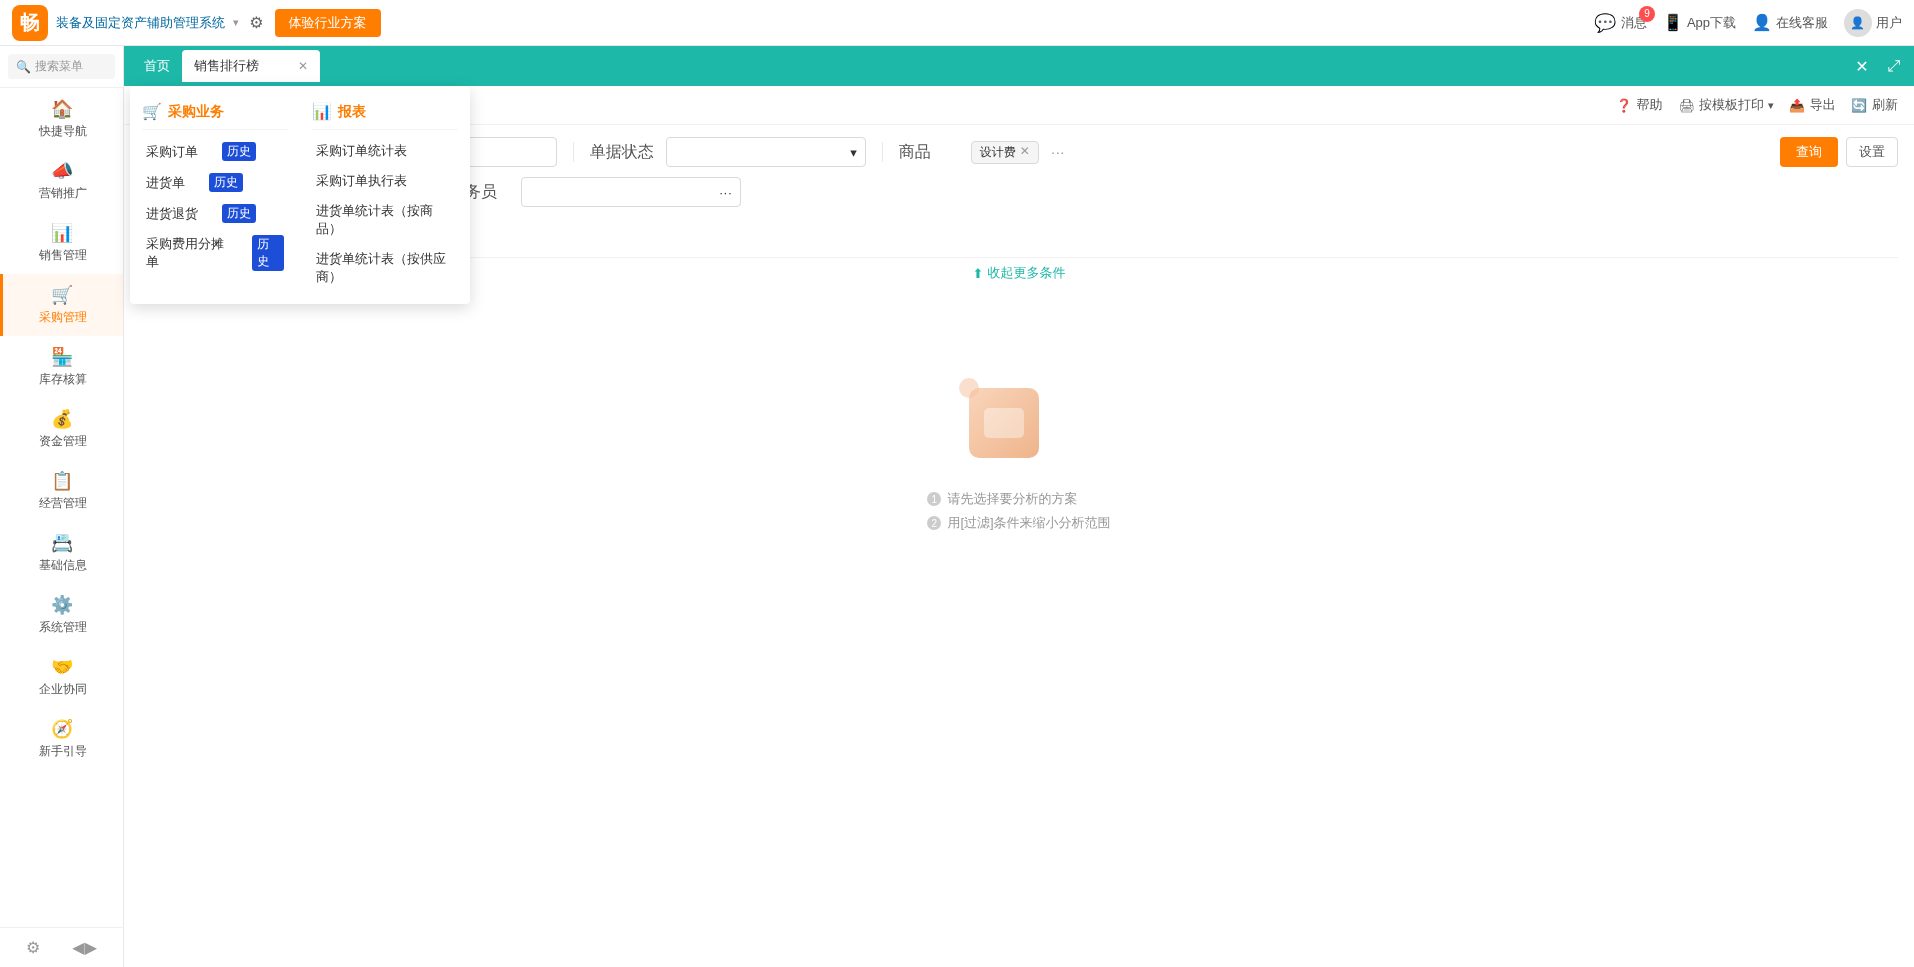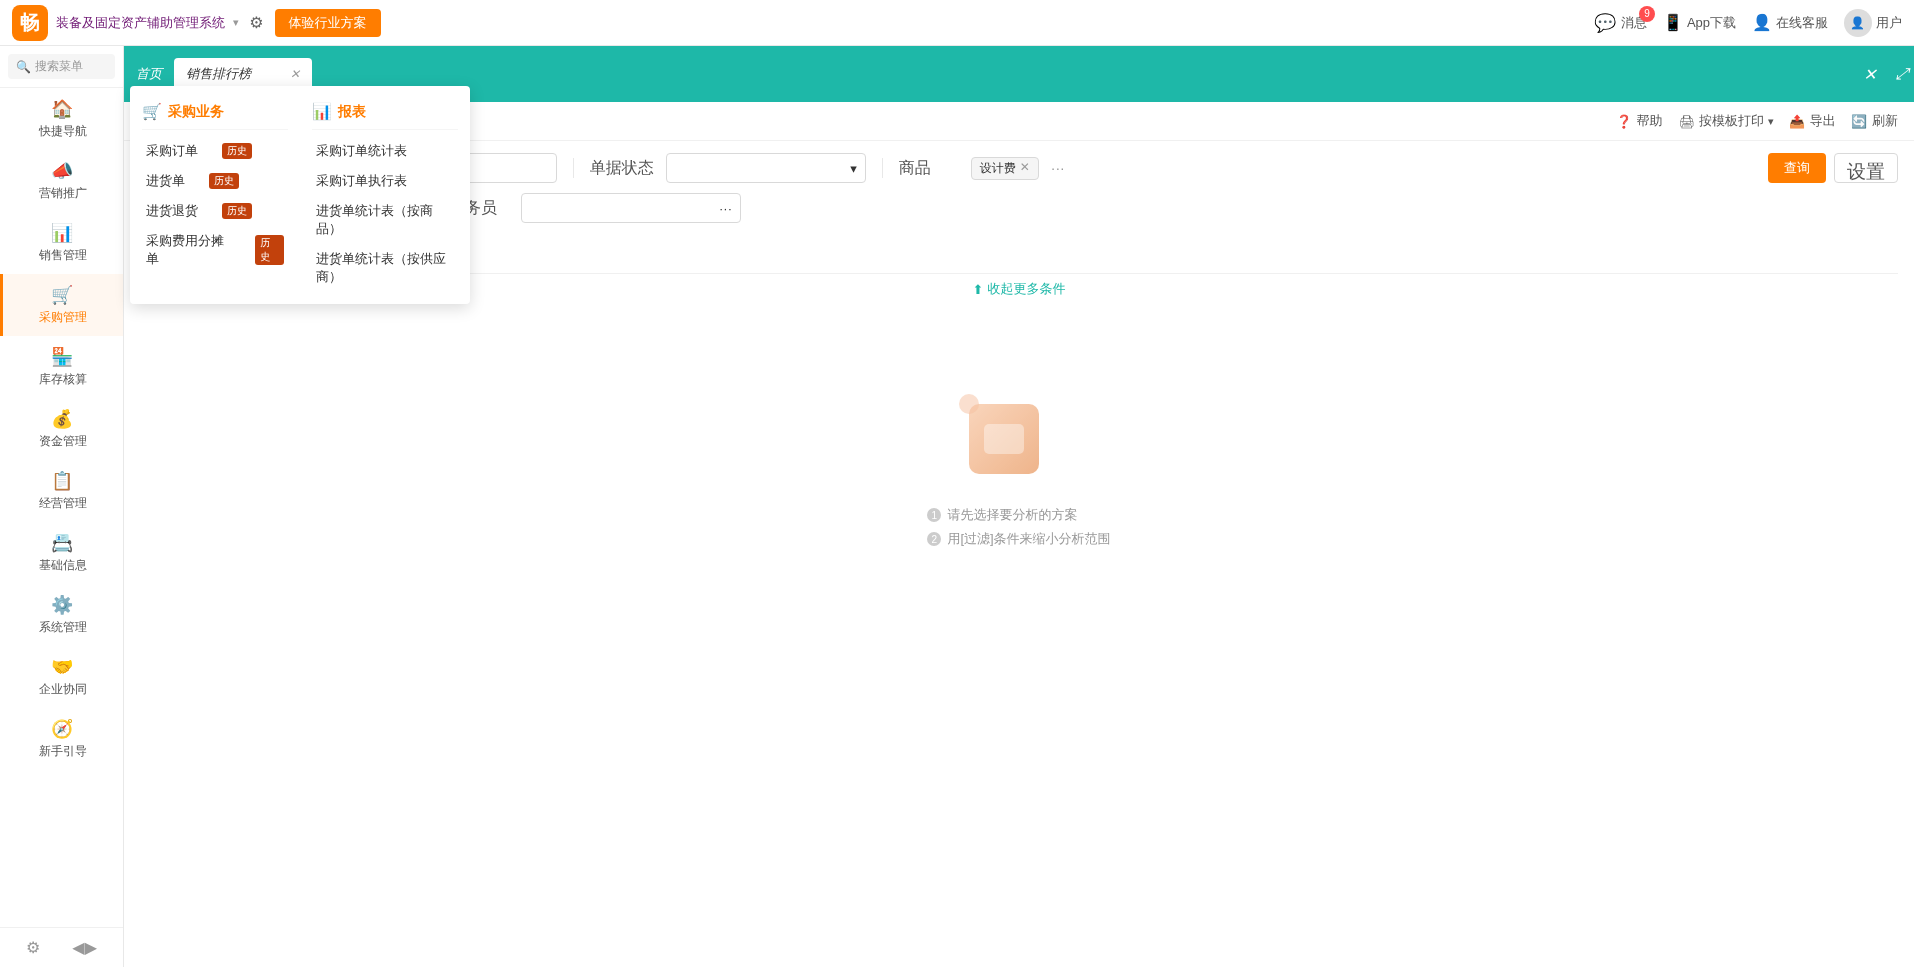--- a/index.html
+++ b/index.html
@@ -17,21 +17,21 @@
       top: 0; left: 0; right: 0;
       z-index: 100;
     }
     .top-nav-left {
       display: flex;
       align-items: center;
       flex: 1;
     }
     .system-title {
       font-size: 13px;
-      color: #701a75;
+      color: #0369a1;
       margin: 0 8px;
     }
     .arrow-down {
       color: #999;
       font-size: 11px;
       cursor: pointer;
     }
     .settings-icon-btn {
       width: 28px; height: 28px;
       display: flex; align-items: center; justify-content: center;
@@ -161,26 +161,25 @@
       top: 46px;
       left: 124px;
       right: 0;
       bottom: 0;
       display: flex;
       flex-direction: column;
     }
 
     
     .tab-bar {
-      height: 56px;
+      height: 40px;
       background: #1eb8a8;
       display: flex;
       align-items: center;
-      padding: 0 0;
-      font-style: italic;
+      padding: 0 8px;
     }
     .tab-item {
       height: 32px;
       display: flex;
       align-items: center;
       padding: 0 12px;
       border-radius: 4px 4px 0 0;
       cursor: pointer;
       font-size: 13px;
       gap: 6px;
@@ -282,21 +281,21 @@
       font-size: 13px;
       cursor: pointer;
       height: 30px;
     }
     .btn-default {
       background: #fff;
       color: #555;
       border: 1px solid #d9d9d9;
       border-radius: 4px;
       padding: 5px 12px;
-      font-size: 19px;
+      font-size: 13px;
       cursor: pointer;
       height: 30px;
     }
     .toolbar-btn {
       display: flex;
       align-items: center;
       gap: 4px;
       color: #555;
       font-size: 13px;
       cursor: pointer;
@@ -380,25 +379,25 @@
       display: flex;
       align-items: center;
       gap: 24px;
       padding: 6px 4px;
       cursor: pointer;
       font-size: 13px;
       color: #333;
       border-radius: 3px;
     }
     .history-badge {
-      background: #c2410c;
+      background: #1d4ed8;
       color: #fff;
       border-radius: 3px;
       padding: 1px 5px;
-      font-size: 10px;
+      font-size: 12px;
     }
 
     
     .time-tag {
       background: #fff;
       border: 1px solid #d9d9d9;
       border-radius: 3px;
       padding: 2px 8px;
       font-size: 12px;
       color: #555;

